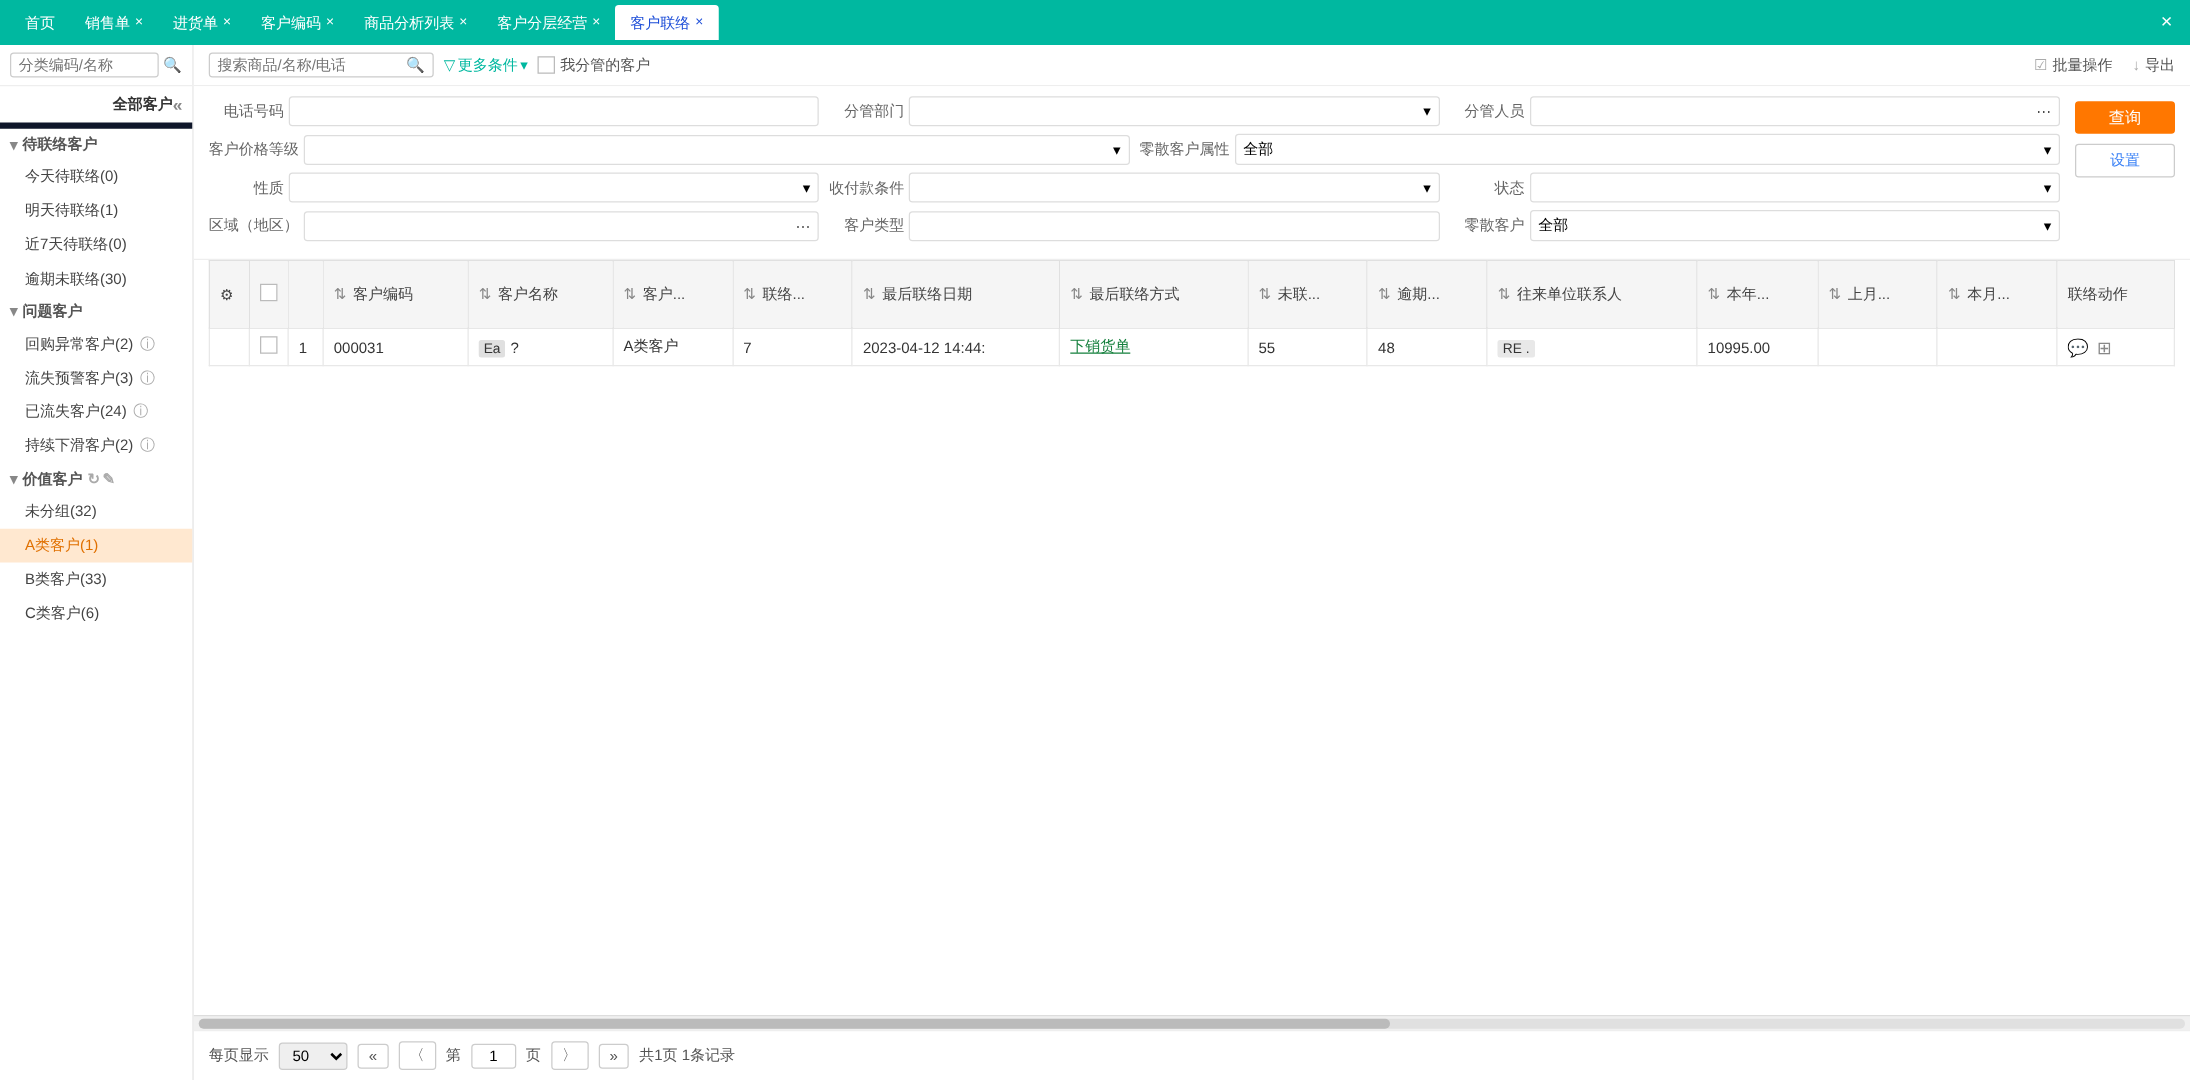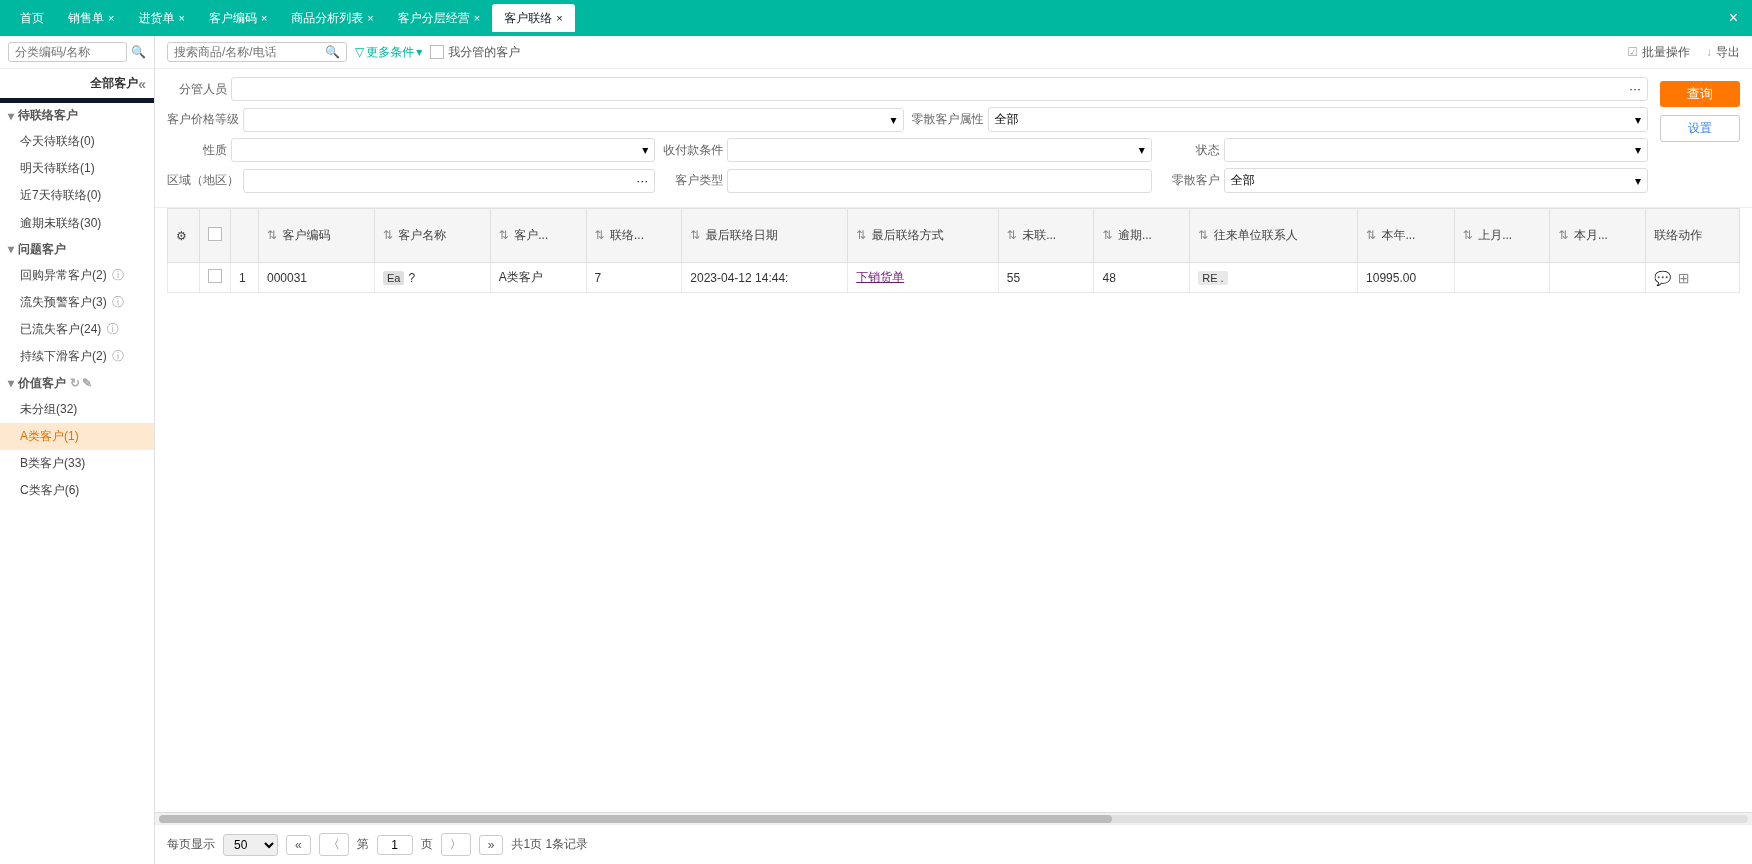--- a/index.html
+++ b/index.html
@@ -6,21 +6,21 @@
     body { background: #f0f0f0; width: 1752px; height: 864px; overflow: hidden; }
 
     
     .top-nav {
       display: flex; align-items: center; background: #00b8a0; height: 36px; padding: 0 8px;
     }
     .nav-tab {
       display: inline-flex; align-items: center; padding: 0 12px; height: 28px; color: #fff;
       cursor: pointer; border-radius: 3px 3px 0 0; font-size: 13px; gap: 4px;
     }
-    .nav-tab.active { background: #fff; color: #0f172a; }
+    .nav-tab.active { background: #fff; color: #1d4ed8; }
     .nav-tab .close-icon { font-size: 11px; color: inherit; cursor: pointer; }
     .nav-tab.home { background: none; }
     .nav-window-close {
       margin-left: auto; color: #fff; cursor: pointer; font-size: 16px; padding: 2px 6px;
     }
 
     
     .main-container { display: flex; height: calc(864px - 36px); }
 
     
@@ -100,21 +100,21 @@
 
     
     .table-container { flex: 1; overflow: auto; padding: 0 12px; }
     table { width: 100%; border-collapse: collapse; font-size: 12px; }
     th {
       background: #f5f5f5; border: 1px solid #e0e0e0; padding: 18px 8px; text-align: left;
       white-space: nowrap; color: #444; font-weight: normal; position: sticky; top: 0; z-index: 1;
     }
     td { border: 1px solid #e8e8e8; padding: 6px 8px; color: #333; white-space: nowrap; }
     .th-icon { color: #888; margin-right: 2px; }
-    .link-text { color: #701a75; cursor: pointer; text-decoration: underline; }
+    .link-text { color: #15803d; cursor: pointer; text-decoration: underline; }
     .action-icons { display: flex; gap: 6px; }
     .action-icon { cursor: pointer; color: #888; font-size: 14px; }
 
     
     .pagination {
       display: flex; align-items: center; padding: 8px 12px;
       border-top: 1px solid #eee; gap: 8px; color: #555;
     }
     .page-select {
       border: 1px solid #ccc; border-radius: 3px; padding: 2px 6px; font-size: 12px;
@@ -276,20 +276,31 @@
         <span style="color:#aaa;">↓</span>
         <span>导出</span>
       </div>
     </div>
 
     <div class="filter-form">
       <div style="display:flex; gap:12px;">
         <div style="flex:1;">
 
           <div class="filter-row">
+            <div class="filter-item">
+              <span class="filter-label">电话号码</span>
+              <input class="filter-input" style="flex: 2 1 0%;">
+            </div>
+            <div class="filter-item">
+              <span class="filter-label">分管部门</span>
+              <div class="filter-select" style="flex:2;">
+                <span></span>
+                  <span class="chevron-down"></span>
+              </div>
+            </div>
             <div class="filter-item">
               <span class="filter-label">分管人员</span>
               <div class="filter-select" style="flex:2;">
                 <span></span>
                   <span class="dots"></span>
               </div>
             </div>
           </div>
 
           <div class="filter-row">

